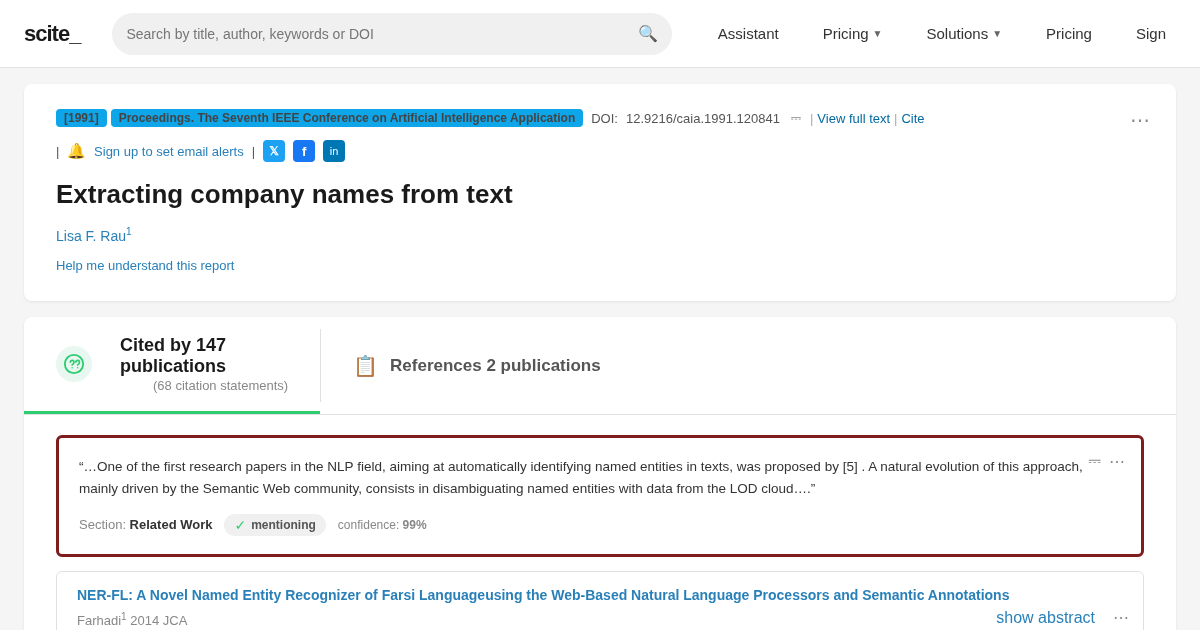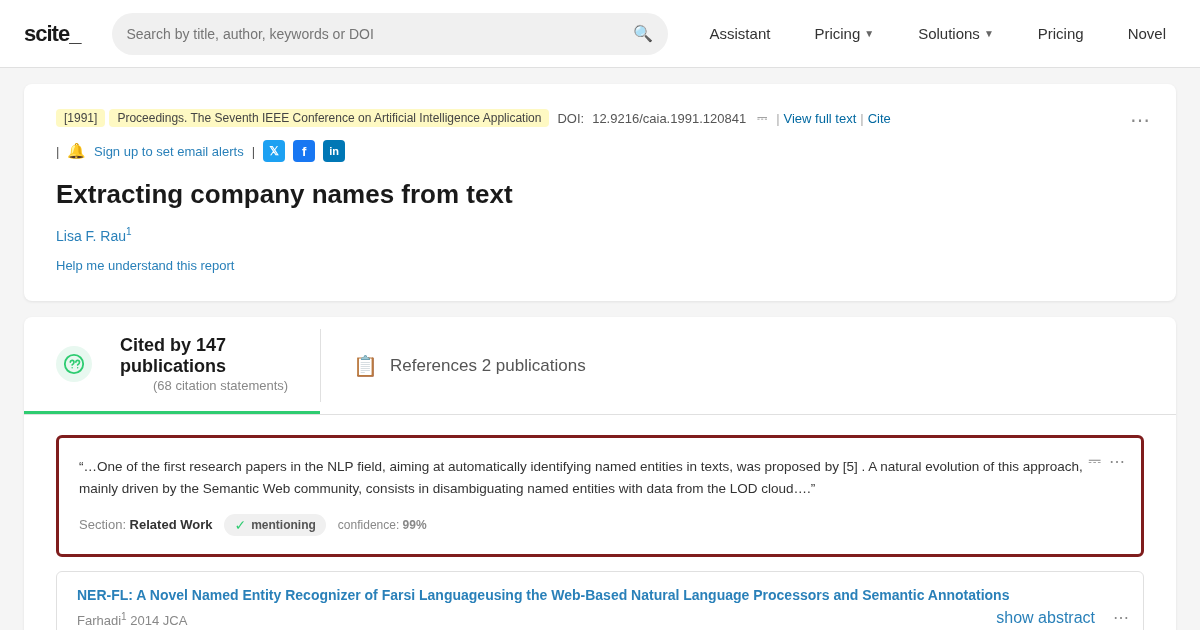--- a/index.html
+++ b/index.html
@@ -63,25 +63,26 @@
     .paper-meta {
       font-size: 13px;
       color: #555;
       margin-bottom: 12px;
       display: flex;
       align-items: center;
       flex-wrap: wrap;
       gap: 4px;
     }
     .paper-meta .conference-badge {
-      background: #fef9c3;
+      background: #0ea5e9;
       border-radius: 4px;
       padding: 2px 8px;
       font-size: 12px;
       color: #444;
+      font-weight: bold;
     }
     .paper-meta .doi { color: #555; margin-left: 4px; }
     .paper-meta a { color: #0369a1; text-decoration: none; }
     .paper-meta .sep { color: #aaa; }
     .copy-icon { 
       display: inline-flex; align-items: center; justify-content: center;
       width: 20px; height: 20px; cursor: pointer; color: #888;
       font-size: 13px; margin-left: 2px;
     }
     .alert-row {
@@ -155,21 +156,21 @@
       border-radius: 50%;
       background: #e8f8f0;
       display: flex; align-items: center; justify-content: center;
       font-size: 18px;
     }
     .tab-text strong { display: block; font-size: 18px; font-weight: 700; }
     .tab-text span { font-size: 13px; color: #888; margin-left: 33px; }
     .tab-divider { width: 1px; background: #e0e0e0; margin: 12px 0; }
     .tab-refs { display: flex; align-items: center; gap: 12px; padding: 18px 32px; cursor: pointer; color: #555; }
     .tab-refs-icon { font-size: 20px; color: #888; }
-    .tab-refs strong { font-size: 17px; font-weight: 400; }
+    .tab-refs strong { font-size: 17px; font-weight: 700; }
 
     
     .citation-section {
       padding: 20px 32px;
     }
     .citation-card {
       border: 3px solid #7f1d1d;
       border-radius: 6px;
       padding: 18px 20px;
       background: #fff;
@@ -248,21 +249,21 @@
       <span class="chevron">▼</span>
     </div>
     <div class="nav-item">
       <span>Solutions</span>
       <span class="chevron">▼</span>
     </div>
     <div class="nav-item">
       <span>Pricing</span>
     </div>
     <div class="nav-item nav-blog">
-      <span>Novel</span>
+      <span>Sign</span>
     </div>
   </div>
 </nav>
 
 <div class="main-card">
   <div class="paper-meta">
     <span class="conference-badge">[1991]</span>
     <span class="conference-badge">Proceedings. The Seventh IEEE Conference on Artificial Intelligence Application</span>
     <span class="doi">DOI:</span>
     <span class="doi">12.9216/caia.1991.120841</span>
@@ -274,21 +275,21 @@
   </div>
 
   <div class="alert-row">
     <span class="sep">|</span>
     <span class="bell-icon">🔔</span>
     <a class="help-link">Sign up to set email alerts</a>
     <span class="sep">|</span>
     <div class="social-icons">
       <span class="social-icon" style="background:#1da1f2;color:#fff;font-weight:700;font-size:12px;">𝕏</span>
       <span class="social-icon" style="background:#1877f2;color:#fff;font-weight:700;">f</span>
-      <span class="social-icon" style="background:#0077b5;color:#fff;font-weight:700;font-size:11px;">in</span>
+      <span class="social-icon" style="background:#0077b5;color:#fff;font-weight:400;font-size:11px;">in</span>
     </div>
   </div>
 
   <div class="paper-title">Extracting company names from text</div>
   <div class="paper-author">
     <span>Lisa F. Rau</span><sup>1</sup>
   </div>
   <a class="help-link">Help me understand this report</a>
 
   <div class="more-btn">⋯</div>

